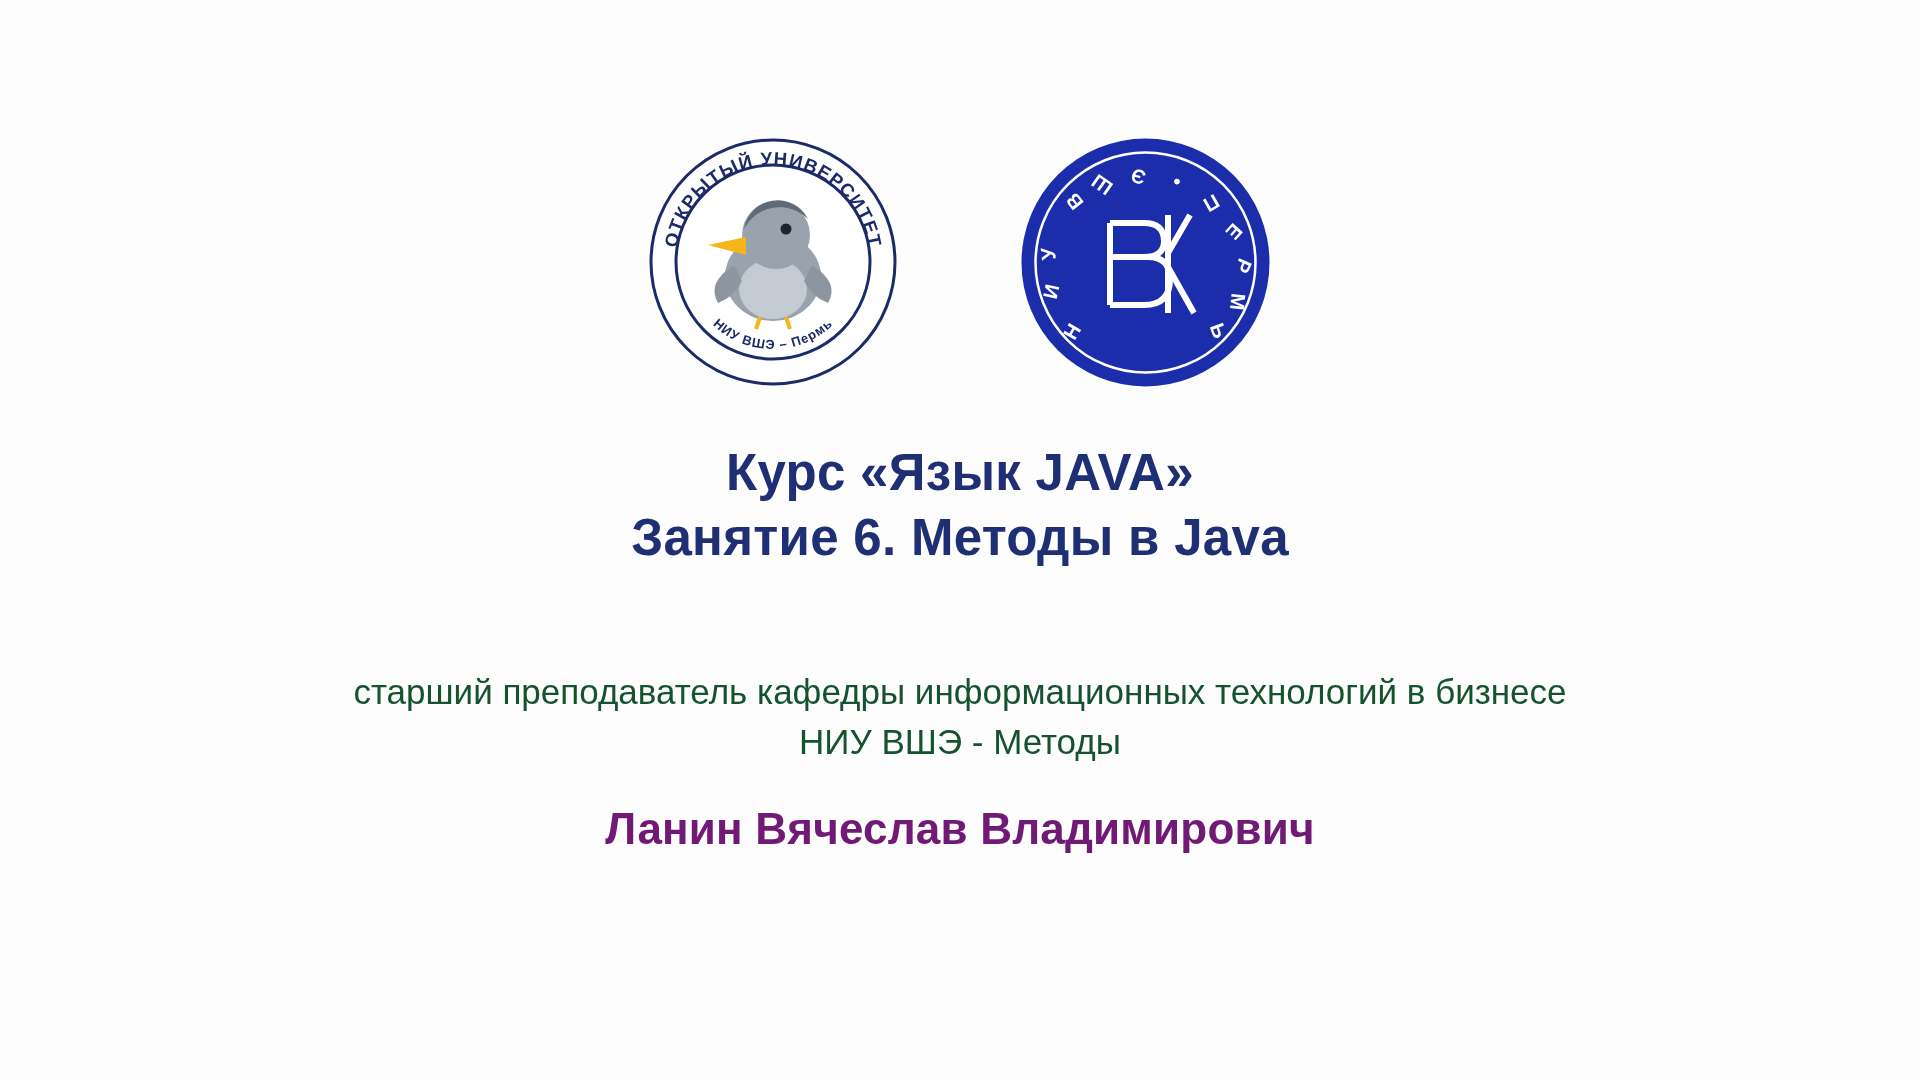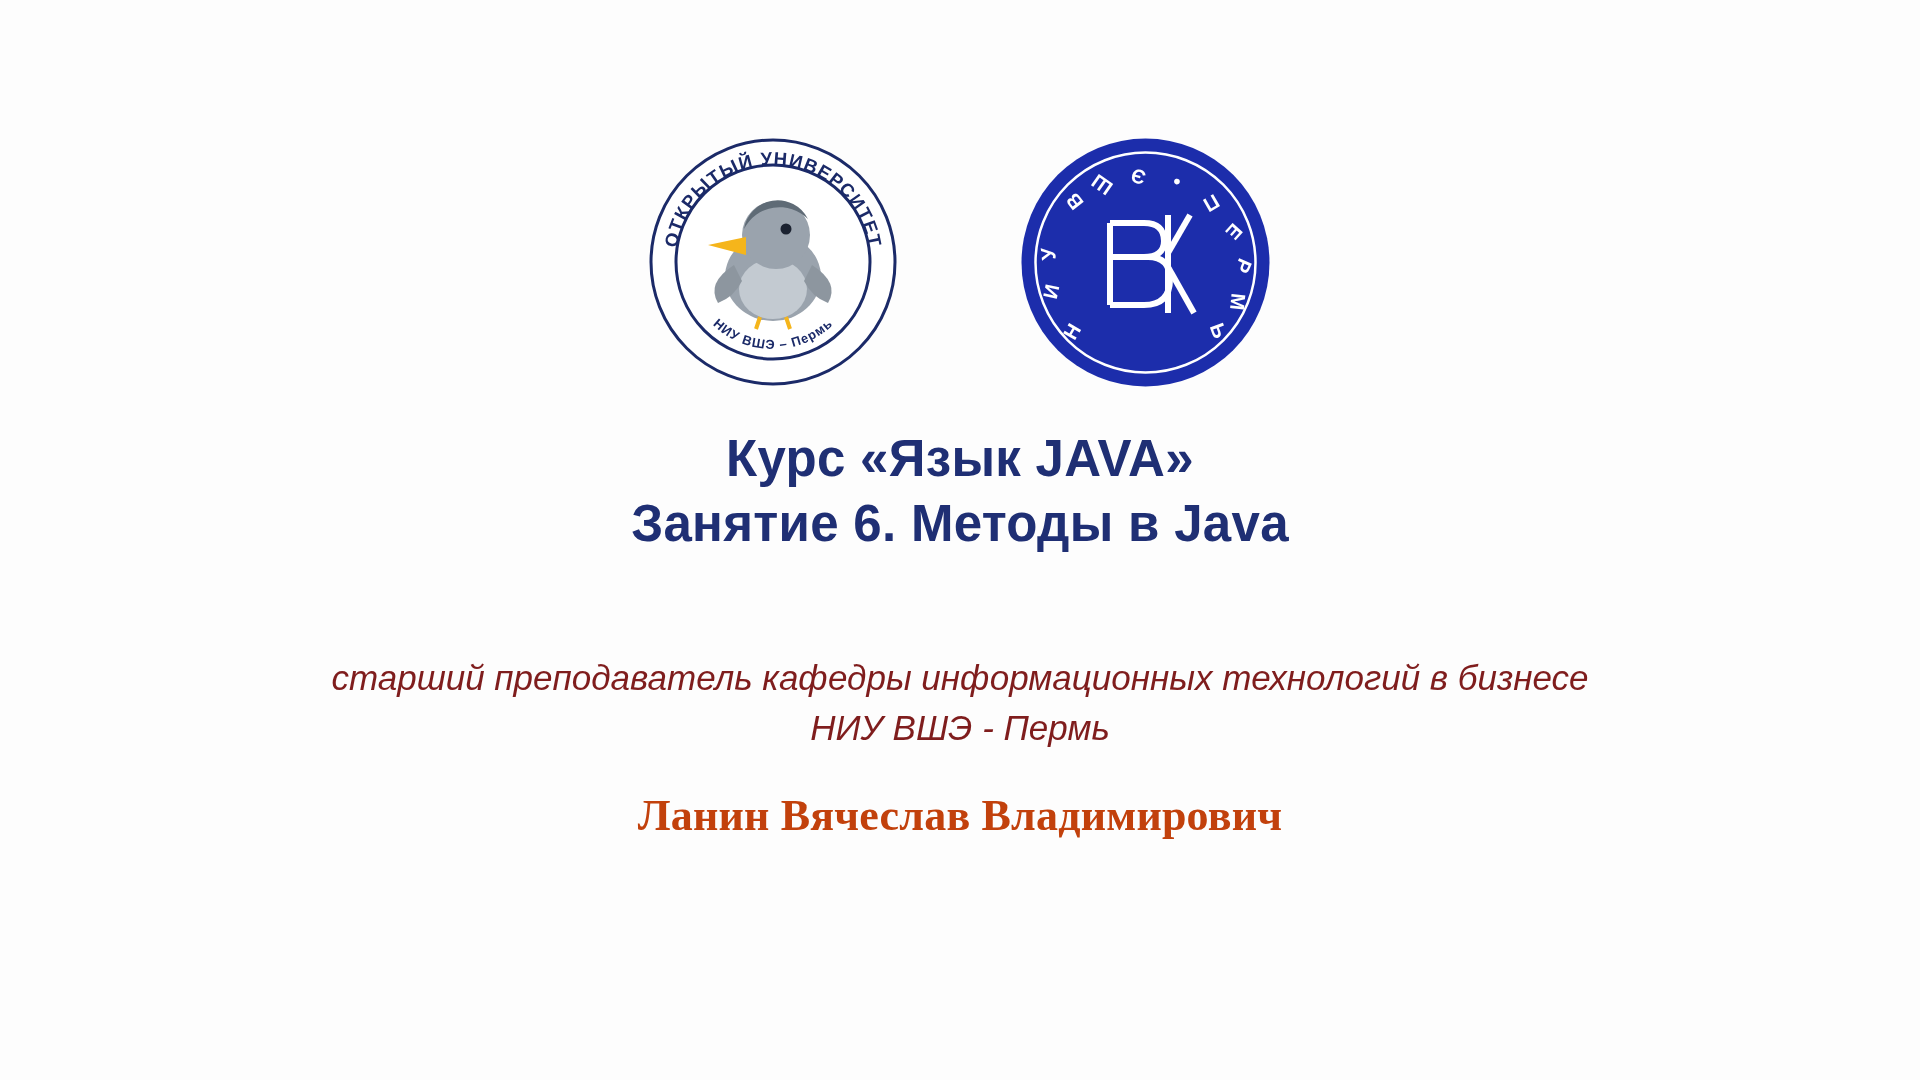--- a/index.html
+++ b/index.html
@@ -42,49 +42,47 @@
     position: relative;
   }
   .logo-hse {
     width: 255px;
     height: 255px;
     position: relative;
   }
 
   
   .title-block {
-    margin-top: 34px;
+    margin-top: 48px;
     text-align: center;
   }
   .title-line {
     font-size: 51px;
     font-weight: bold;
     line-height: 1.28;
     letter-spacing: 0.3px;
     color: #1f2f74;
   }
 
   .sub-block {
     margin-top: 96px;
     text-align: center;
   }
   .subtitle-line {
     font-size: 35px;
     font-weight: normal;
     line-height: 1.45;
-    color: #7f1d1d;
-    font-style: italic;
+    color: #14532d;
   }
   .author {
     margin-top: 36px;
     font-size: 44px;
     font-weight: bold;
-    color: #c2410c;
+    color: #701a75;
     letter-spacing: 0.2px;
-    font-family: Liberation Serif, serif;
   }
 
   
   svg text {
     font-family: "Liberation Sans", sans-serif;
   }
 </style>
 </head>
 <body>
 
@@ -164,17 +162,17 @@
     </div>
   </div>
 
   <div class="title-block">
     <div class="title-line">Курс «Язык JAVA»</div>
     <div class="title-line">Занятие 6. Методы в Java</div>
   </div>
 
   <div class="sub-block">
     <div class="subtitle-line">старший преподаватель кафедры информационных технологий в бизнесе</div>
-    <div class="subtitle-line">НИУ ВШЭ - Пермь</div>
+    <div class="subtitle-line">НИУ ВШЭ - Методы</div>
     <div class="author">Ланин Вячеслав Владимирович</div>
   </div>
 
 </div>
 
 </body></html>

